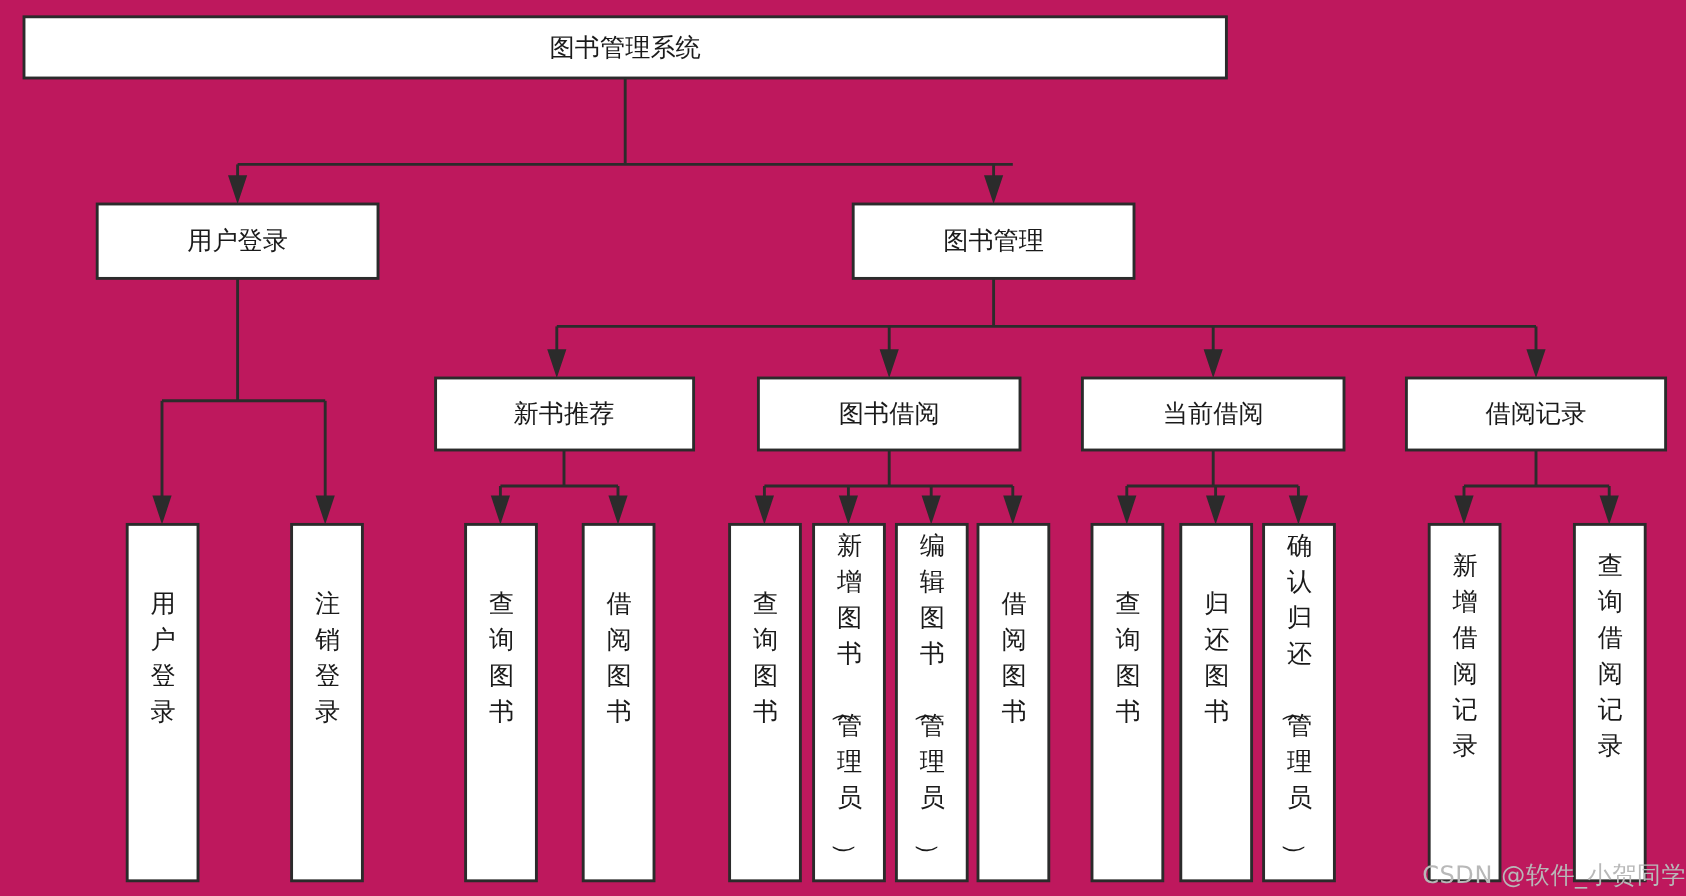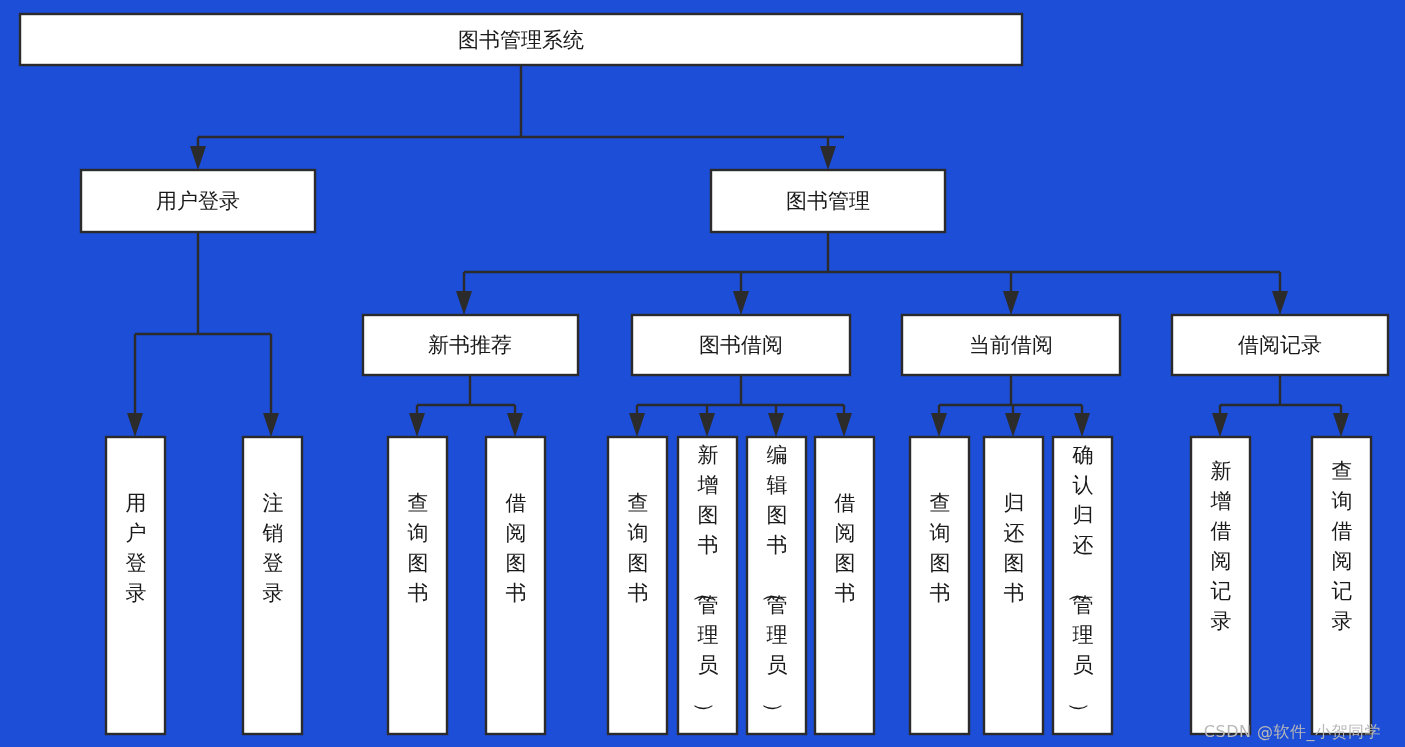--- a/index.html
+++ b/index.html
@@ -10,21 +10,21 @@
   body {
     width: 1405px;
     height: 747px;
     font-family: "DejaVu Sans", "Liberation Sans", sans-serif;
     overflow: hidden;
   }
   #diagram-root {
     position: relative;
     width: 1405px;
     height: 747px;
-    background: #1d4ed8;
+    background: #be185d;
   }
   svg#flowchart {
     position: absolute;
     top: 0;
     left: 0;
     width: 1405px;
     height: 747px;
   }
   .node-box {
     fill: #ffffff;
@@ -48,24 +48,24 @@
     stroke: #2b2b2b;
     stroke-width: 2.4;
     fill: none;
   }
   .arrow-head {
     fill: #2b2b2b;
     stroke: none;
   }
   .watermark {
     position: absolute;
-    right: 24px;
+    right: 0;
     bottom: 4px;
     font-family: "DejaVu Sans", "Liberation Sans", sans-serif;
-    font-size: 16px;
+    font-size: 20px;
     color: #b8b8b8;
     white-space: nowrap;
     letter-spacing: 0.5px;
   }
 </style>
 </head>
 <body>
 
 <div id="diagram-root">
 

